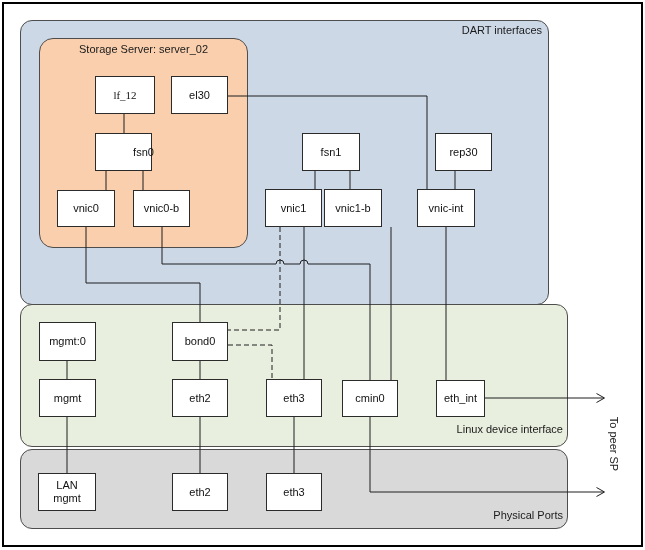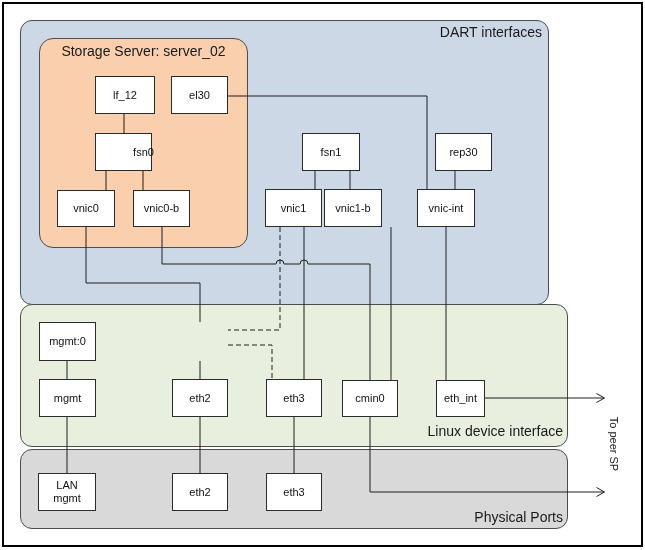--- a/index.html
+++ b/index.html
@@ -9,21 +9,21 @@
   .region{position:absolute;box-sizing:border-box;border:1px solid #4d4d4d;}
   .region.dart{left:20px;top:20px;width:529px;height:285px;border-radius:12px;background:#cdd8e7;}
   .region.storage{left:39px;top:38px;width:209px;height:210px;border-radius:14px;background:#f9cfad;}
   .region.linux{left:20px;top:304px;width:548px;height:143px;border-radius:12px;background:#e9efdf;}
   .region.physical{left:20px;top:449px;width:548px;height:80px;border-radius:12px;background:#d9d9d9;}
   .wires{position:absolute;left:0;top:0;pointer-events:none;}
   .node{position:absolute;box-sizing:border-box;background:#ffffff;border:1px solid #2b2b2b;
         display:flex;align-items:center;justify-content:center;text-align:center;
         font-size:11px;line-height:13px;color:#111111;}
   .node .lbl{white-space:pre-line;}
-  .rlabel{position:absolute;font-size:14px;color:#1a1a1a;}
+  .rlabel{position:absolute;font-size:11px;color:#1a1a1a;}
   .ta-r{text-align:right;} .ta-c{text-align:center;}
   .rot{position:absolute;left:614px;top:444px;font-size:11px;color:#1a1a1a;white-space:nowrap;
        transform:translate(-50%,-50%) rotate(90deg);}
 </style>
 </head>
 <body>
 
 <div class="canvas">
 
   <div class="region dart"></div>
@@ -55,21 +55,21 @@
       <path stroke-dasharray="5 3" d="M280 227 V330 H228"></path>
       <path stroke-dasharray="5 3" d="M228 345 H272 V379"></path>
     </g>
   </svg>
 
   <div class="rlabel ta-r" style="left:300px;top:24px;width:242px;">DART interfaces</div>
   <div class="rlabel ta-c" style="left:39px;top:43px;width:209px;">Storage Server: server_02</div>
   <div class="rlabel ta-r" style="left:320px;top:423px;width:243px;">Linux device interface</div>
   <div class="rlabel ta-r" style="left:320px;top:509px;width:243px;">Physical Ports</div>
 
-  <div class="node" style="left:95px;top:76px;width:60px;height:38px;">
+  <div class="node" style="left:95px;top:76px;width:60px;height:38px;font-family:Liberation Serif, serif;">
       <span class="lbl">lf_12</span>
     </div>
   <div class="node" style="left:171px;top:76px;width:57px;height:38px;">
       <span class="lbl">el30</span>
     </div>
   <div class="node" style="left:95px;top:133px;width:57px;height:38px;padding-left:40px;">
       <span class="lbl">fsn0</span>
     </div>
   <div class="node" style="left:57px;top:190px;width:58px;height:37px;">
       <span class="lbl">vnic0</span>
@@ -88,20 +88,23 @@
     </div>
   <div class="node" style="left:324px;top:189px;width:58px;height:38px;">
       <span class="lbl">vnic1-b</span>
     </div>
   <div class="node" style="left:417px;top:189px;width:58px;height:38px;">
       <span class="lbl">vnic-int</span>
     </div>
 
   <div class="node" style="left:39px;top:322px;width:57px;height:39px;">
       <span class="lbl">mgmt:0</span>
+    </div>
+  <div class="node" style="left:172px;top:322px;width:56px;height:39px;">
+      <span class="lbl">bond0</span>
     </div>
   <div class="node" style="left:39px;top:379px;width:57px;height:38px;">
       <span class="lbl">mgmt</span>
     </div>
   <div class="node" style="left:172px;top:379px;width:56px;height:38px;">
       <span class="lbl">eth2</span>
     </div>
   <div class="node" style="left:266px;top:379px;width:56px;height:38px;">
       <span class="lbl">eth3</span>
     </div>

